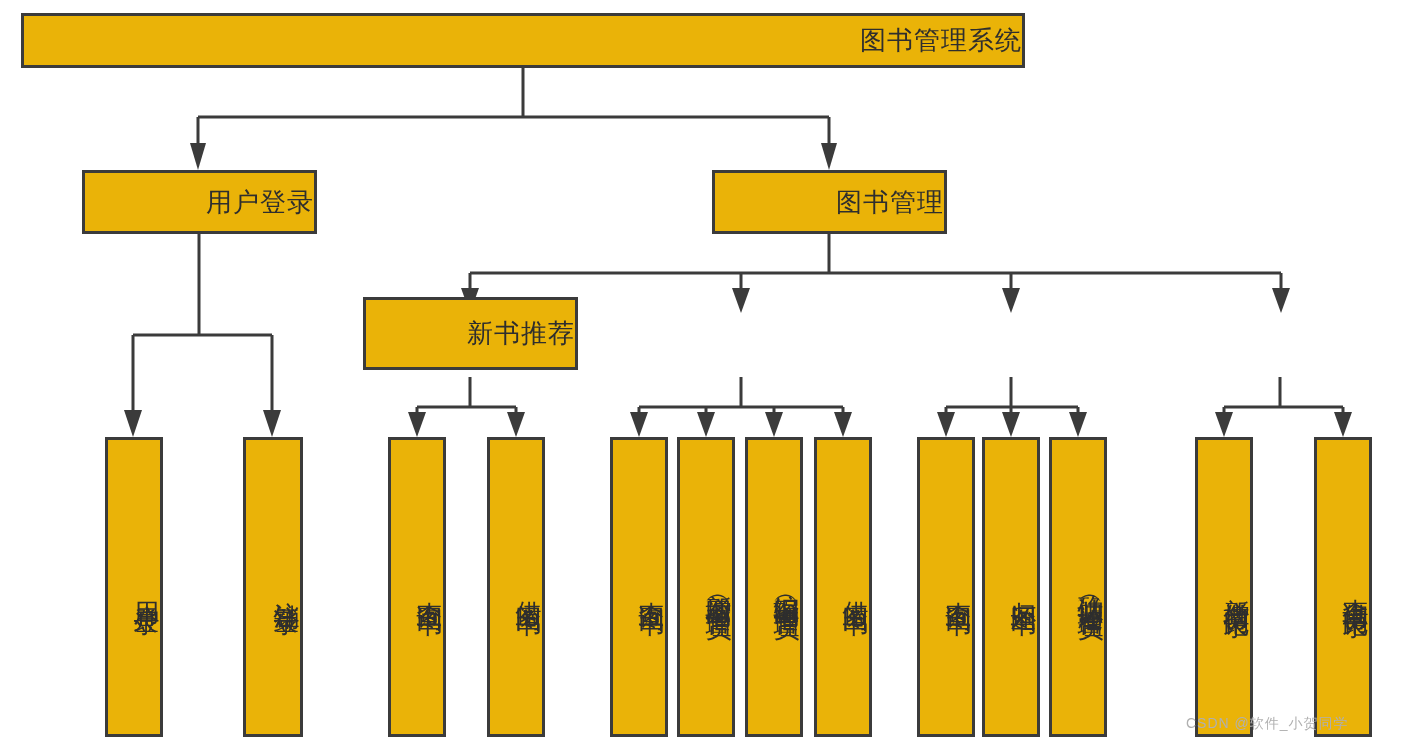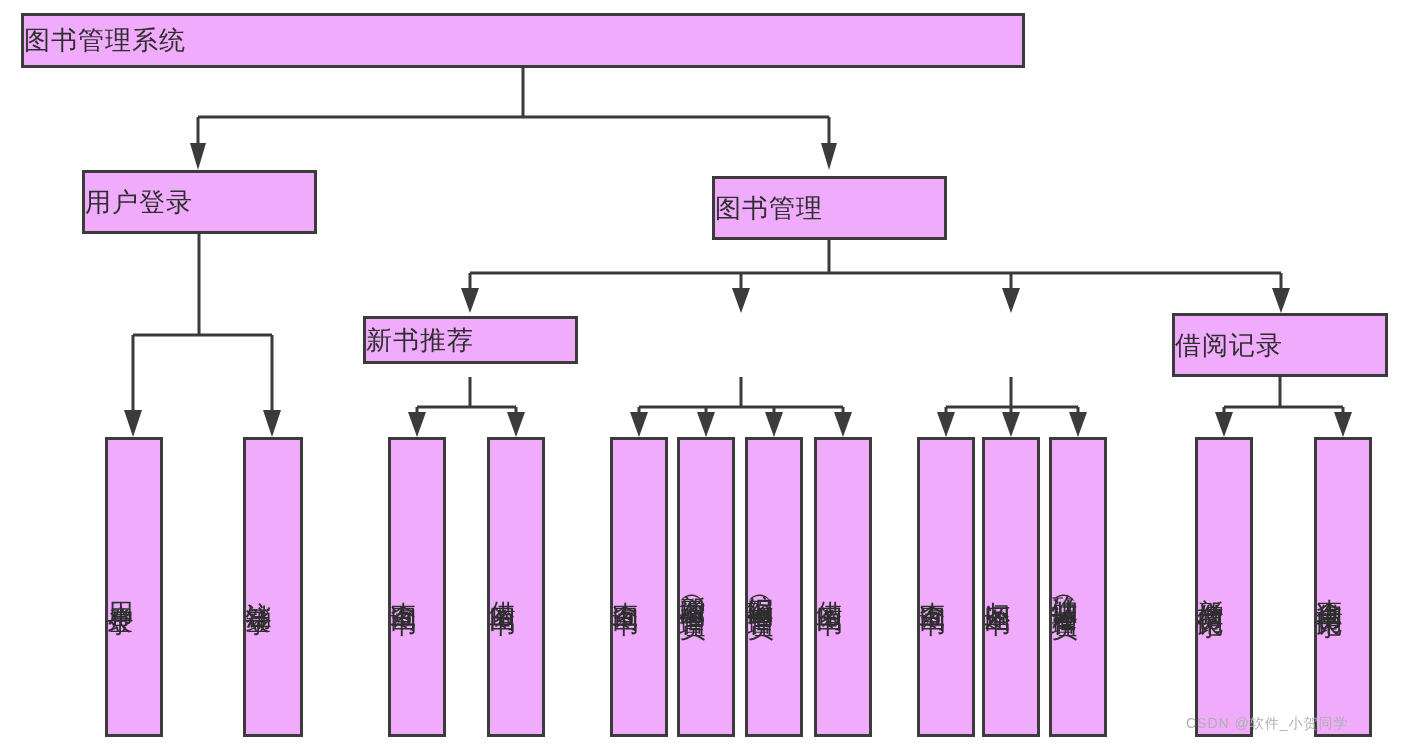--- a/index.html
+++ b/index.html
@@ -2,22 +2,22 @@
 <html><head>
 <meta charset="utf-8">
 <style>
   html,body{margin:0;padding:0;background:#ffffff;}
   body{font-family:"Liberation Sans","DejaVu Sans",sans-serif;}
   .canvas{position:relative;width:1405px;height:747px;background:#ffffff;overflow:hidden;}
   .lines{position:absolute;left:0;top:0;width:1405px;height:747px;}
   .lines path{stroke:#3b3b3b;stroke-width:3;fill:none;}
   .lines polygon{fill:#3b3b3b;stroke:none;}
   .hbox,.vbox{
-    position:absolute;box-sizing:border-box;border:3px solid #3b3b3b;background:#f0abfc;
-    display:flex;align-items:center;justify-content:flex-start;color:#2e2e2e;font-size:26px;
+    position:absolute;box-sizing:border-box;border:3px solid #3b3b3b;background:#eab308;
+    display:flex;align-items:center;justify-content:flex-end;color:#2e2e2e;font-size:26px;
   }
   .hbox span{letter-spacing:1px;white-space:nowrap;}
   .vbox span{
     writing-mode:vertical-rl;text-orientation:mixed;
     line-height:1;letter-spacing:3px;white-space:nowrap;
   }
   .watermark{
     position:absolute;left:1186px;top:715px;z-index:5;
     color:#b0b0b0;font-size:14px;letter-spacing:1px;white-space:nowrap;
   }
@@ -70,29 +70,26 @@
     </g>
   </svg>
 
   <div class="hbox" style="left:21px;top:13px;width:1004px;height:55px">
     <span>图书管理系统</span>
   </div>
 
   <div class="hbox" style="left:82px;top:170px;width:235px;height:64px">
     <span>用户登录</span>
   </div>
-  <div class="hbox" style="left:712px;top:176px;width:235px;height:64px">
+  <div class="hbox" style="left:712px;top:170px;width:235px;height:64px">
     <span>图书管理</span>
   </div>
 
-  <div class="hbox" style="left:363px;top:316px;width:215px;height:48px">
+  <div class="hbox" style="left:363px;top:297px;width:215px;height:73px">
     <span>新书推荐</span>
-  </div>
-  <div class="hbox" style="left:1172px;top:313px;width:216px;height:64px">
-    <span>借阅记录</span>
   </div>
 
   <div class="vbox" style="left:105px;top:437px;width:58px;height:300px">
     <span>用户登录</span>
   </div>
   <div class="vbox" style="left:243px;top:437px;width:60px;height:300px">
     <span>注销登录</span>
   </div>
 
   <div class="vbox" style="left:388px;top:437px;width:58px;height:300px">

